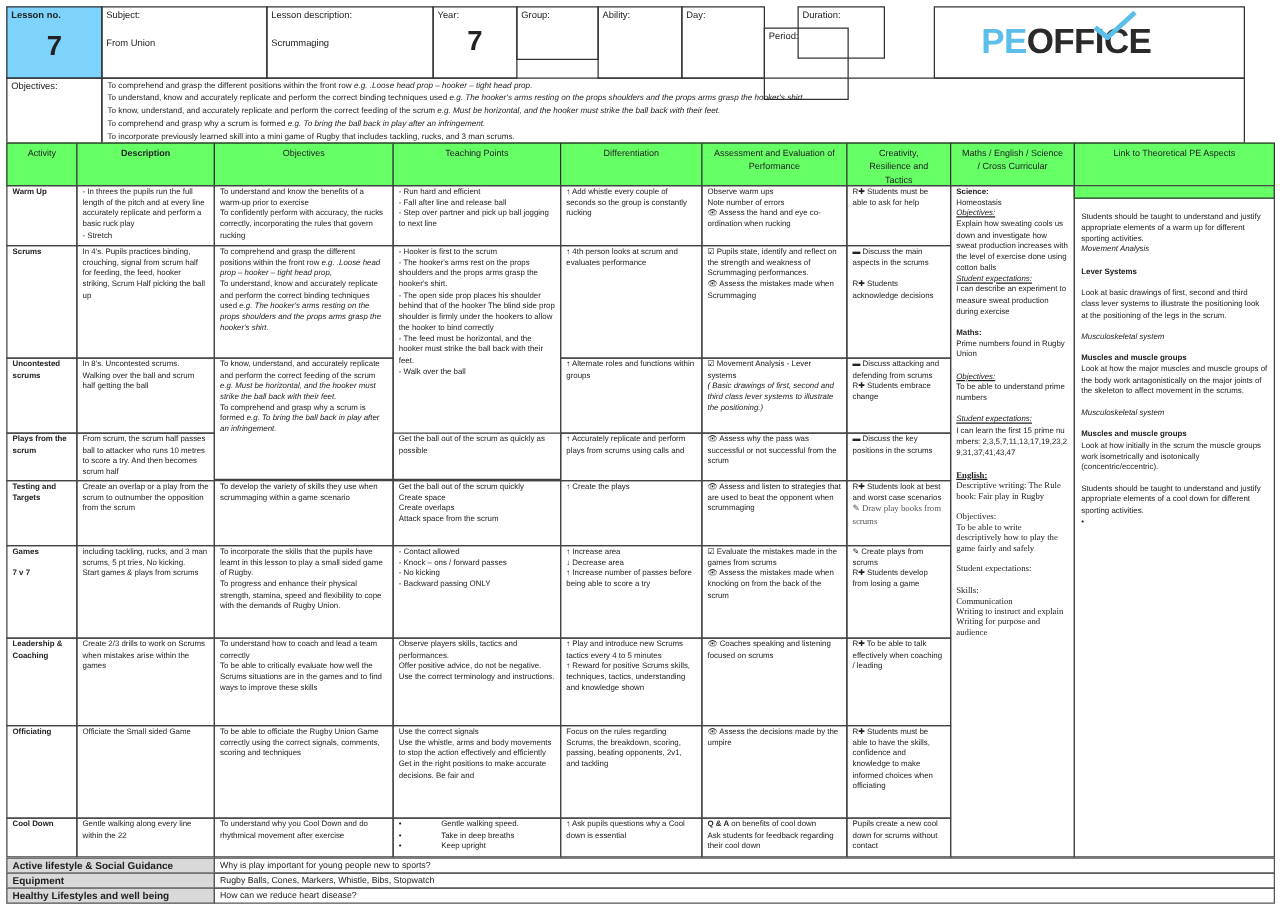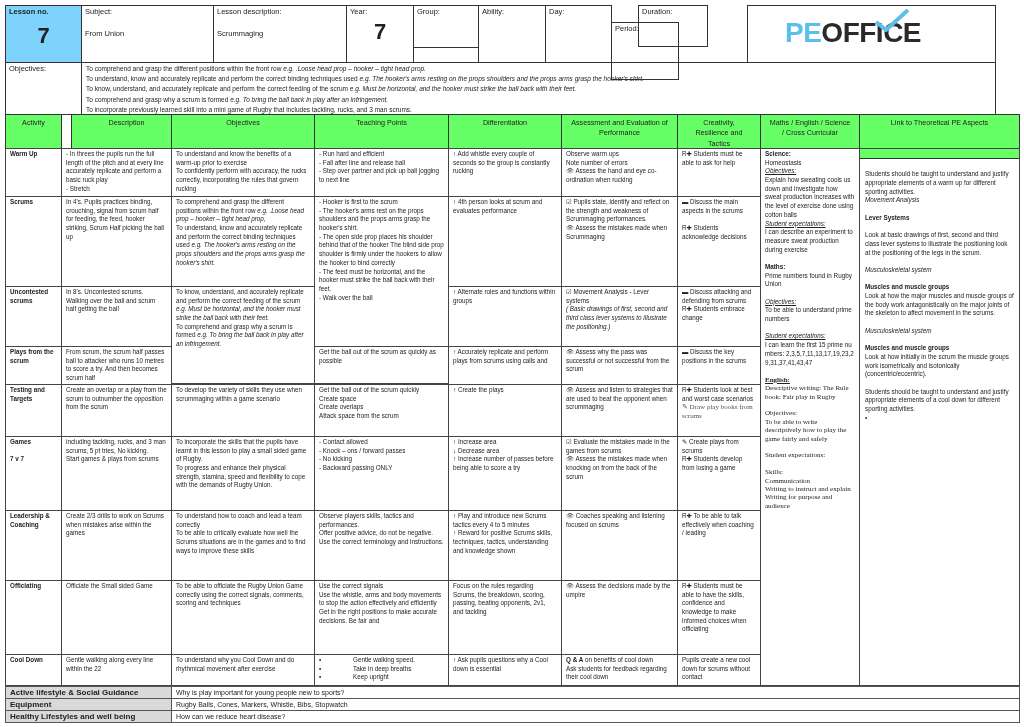--- a/index.html
+++ b/index.html
@@ -73,21 +73,21 @@
 </div>
 <div class="cell" style="left:81px;top:62px;width:915px;height:53px;padding:1px 4px;">
   <div class="obj-line"><span>To comprehend and grasp the different positions within the front row </span><i>e.g.</i><i> .Loose head prop – hooker – tight head prop.</i></div>
   <div class="obj-line"><span>To understand, know and accurately replicate and perform the correct binding techniques used </span><i>e.g.</i><i> The hooker's arms resting on the props shoulders and the props arms grasp the hooker's shirt.</i></div>
   <div class="obj-line"><span>To know, understand, and accurately replicate and perform the correct feeding of the scrum </span><i>e.g.</i><i> Must be horizontal, and the hooker must strike the ball back with their feet.</i></div>
   <div class="obj-line"><span>To comprehend and grasp why a scrum is formed </span><i>e.g.</i><i> To bring the ball back in play after an infringement.</i></div>
   <div class="obj-line"><span>To incorporate previously learned skill into a mini game of Rugby that includes tackling, rucks, and 3 man scrums.</span></div>
 </div>
 
 <div class="colhead" style="left:5px;top:114px;width:57px;height:35px;">Activity</div>
-<div class="colhead" style="left:71px;top:114px;width:111px;height:35px;">Description</div>
+<div class="colhead" style="left:61px;top:114px;width:111px;height:35px;font-weight:bold;">Description</div>
 <div class="colhead" style="left:171px;top:114px;width:144px;height:35px;">Objectives</div>
 <div class="colhead" style="left:314px;top:114px;width:135px;height:35px;">Teaching Points</div>
 <div class="colhead" style="left:448px;top:114px;width:114px;height:35px;">Differentiation</div>
 <div class="colhead" style="left:561px;top:114px;width:117px;height:35px;padding:3px 4px;">Assessment and Evaluation of Performance</div>
 <div class="colhead" style="left:677px;top:114px;width:84px;height:35px;padding:3px 8px;">Creativity, Resilience and Tactics</div>
 <div class="colhead" style="left:760px;top:114px;width:100px;height:35px;padding:3px 8px;">Maths / English / Science / Cross Curricular</div>
 <div class="colhead" style="left:859px;top:114px;width:161px;height:45px;">Link to Theoretical PE Aspects</div>
 
 <div class="c act" style="left:5px;top:148px;width:57px;height:49px;">Warm Up</div>
 <div class="c" style="left:61px;top:148px;width:111px;height:49px;white-space:pre-line;">- In threes the pupils run the full length of the pitch and at every line accurately replicate and perform a basic ruck play

